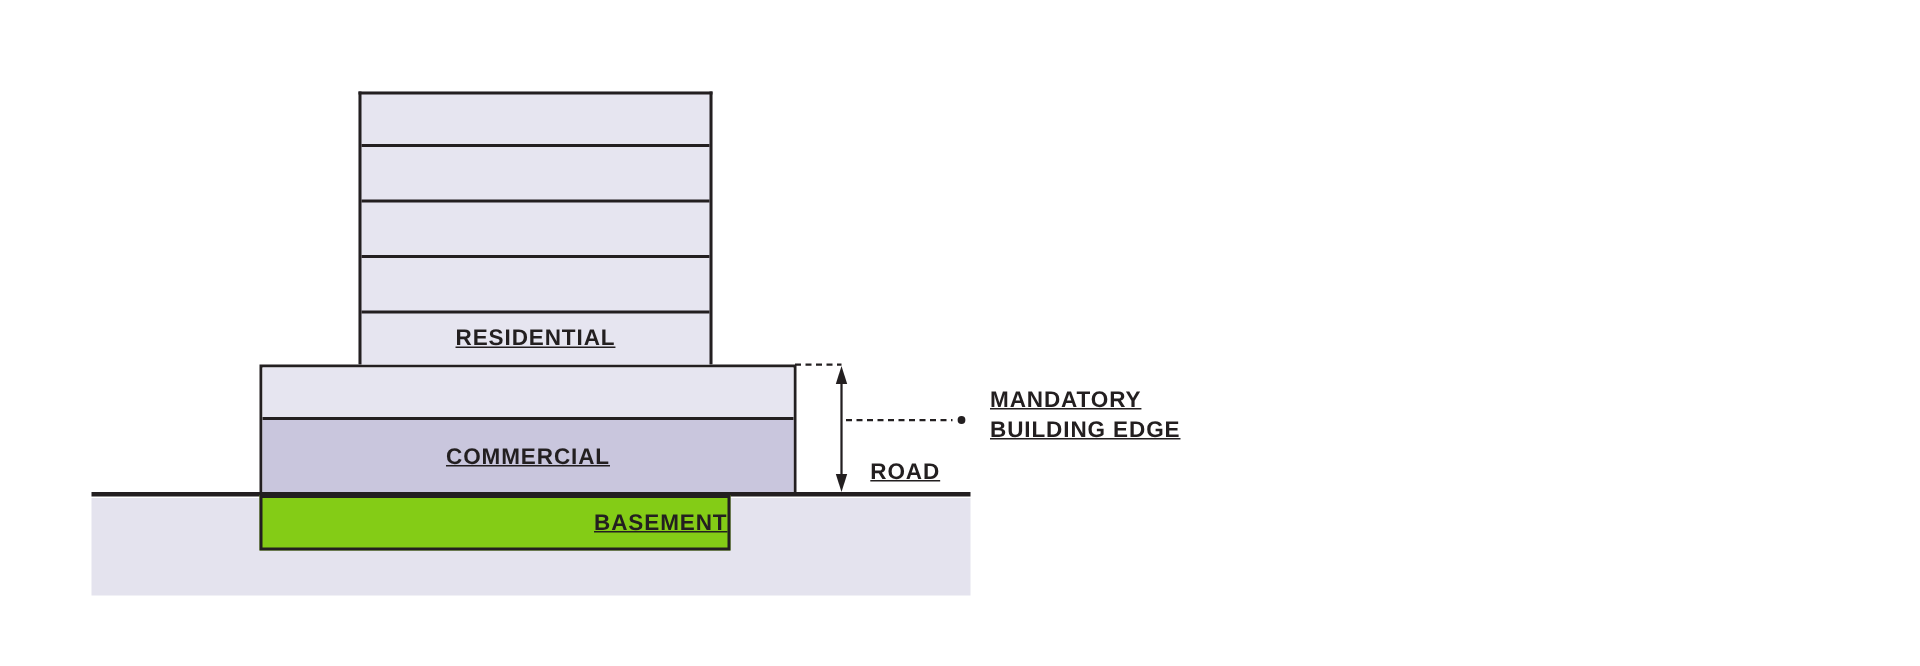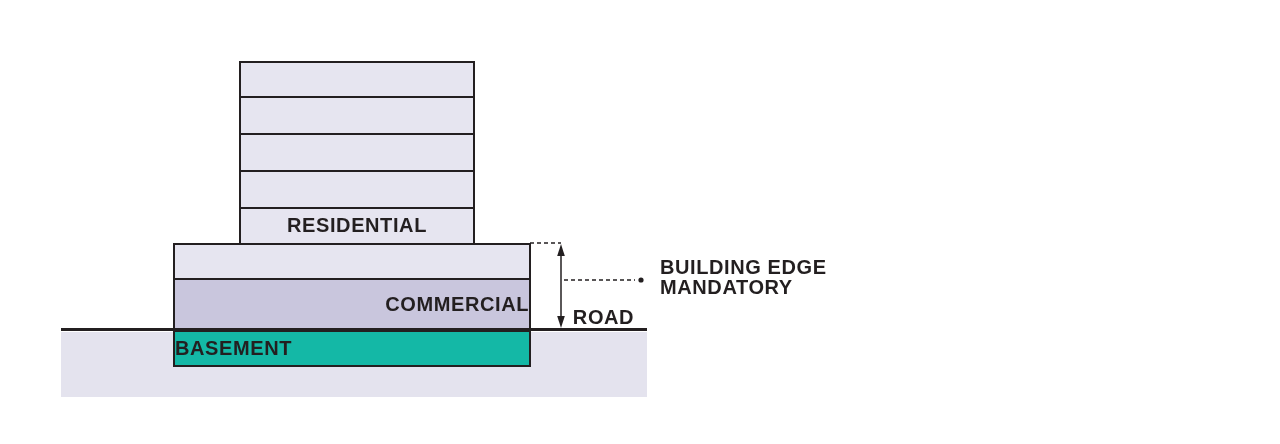--- a/index.html
+++ b/index.html
@@ -11,24 +11,25 @@
   .canvas {
     position: relative;
     width: 1280px;
     height: 444px;
     background: var(--background, #ffffff);
     overflow: hidden;
   }
   .label {
     position: absolute;
     color: var(--line, #231f20);
-    font-size: 20px;
+    font-size: 15px;
     font-weight: 600;
     letter-spacing: 0.6px;
     white-space: nowrap;
+    text-decoration: underline;
   }
   
   .ground {
     position: absolute;
     left: 61px;
     top: 332px;
     width: 586px;
     height: 65px;
     background: var(--ground-fill, #e4e3ee);
   }
@@ -39,28 +40,28 @@
     top: 328px;
     width: 586px;
     height: 3px;
     background: var(--line, #231f20);
   }
   
   .basement {
     position: absolute;
     left: 173px;
     top: 330px;
-    width: 358px;
+    width: 314px;
     height: 37px;
-    background: #14b8a6;
+    background: #84cc16;
     border: 2px solid var(--line, #231f20);
     box-sizing: border-box;
     display: flex;
     align-items: center;
-    justify-content: flex-start;
+    justify-content: flex-end;
   }
   
   .podium {
     position: absolute;
     left: 173px;
     top: 243px;
     width: 358px;
     height: 87px;
     border: 2px solid var(--line, #231f20);
     box-sizing: border-box;
@@ -75,21 +76,21 @@
     box-sizing: border-box;
   }
   .podium-lower {
     position: absolute;
     left: 0; top: 35px;
     width: 100%;
     height: 48px;
     background: var(--commercial-fill, #c9c6dd);
     display: flex;
     align-items: center;
-    justify-content: flex-end;
+    justify-content: center;
   }
   
   .tower {
     position: absolute;
     left: 239px;
     top: 61px;
     width: 236px;
     height: 182px;
     background: var(--floor-fill, #e6e5f0);
     border: 2px solid var(--line, #231f20);
@@ -173,17 +174,17 @@
     <polygon points="36,9 32.2,21 39.8,21" fill="#231f20"></polygon>
     <polygon points="36,93 32.2,81 39.8,81" fill="#231f20"></polygon>
 
     <line x1="39" y1="45" x2="110" y2="45" stroke="#231f20" stroke-width="1.5" stroke-dasharray="4 3"></line>
     <circle cx="116" cy="45" r="2.6" fill="#231f20"></circle>
   </svg>
 
   <div class="label road-label">ROAD</div>
 
   <div class="label edge-label">
+    <div>MANDATORY</div>
     <div>BUILDING EDGE</div>
-    <div>MANDATORY</div>
   </div>
 
 </div>
 
 </body></html>

